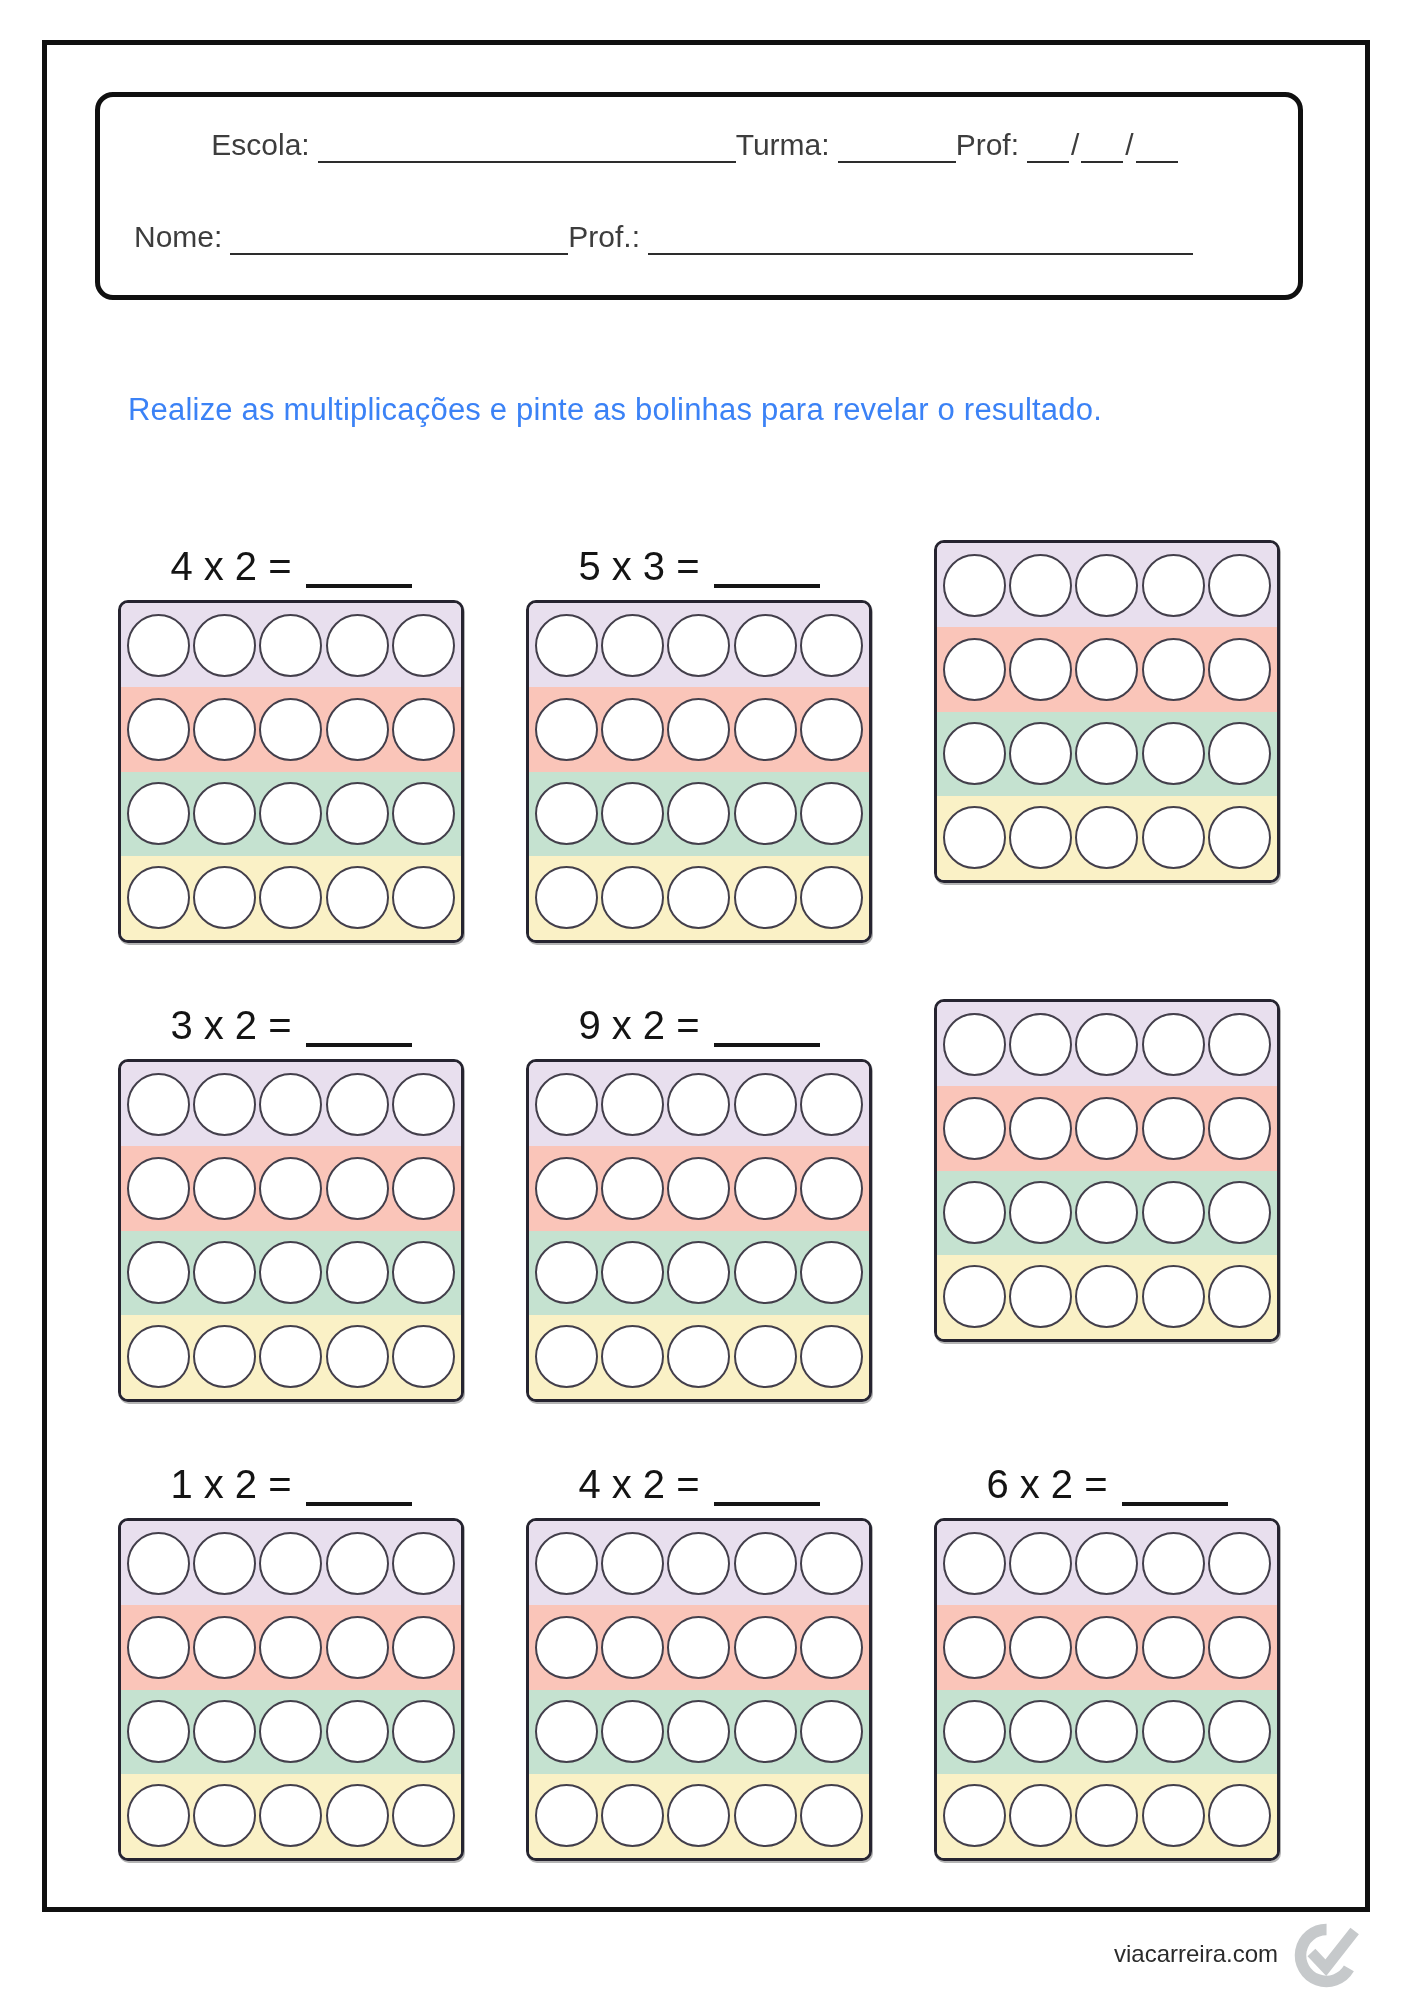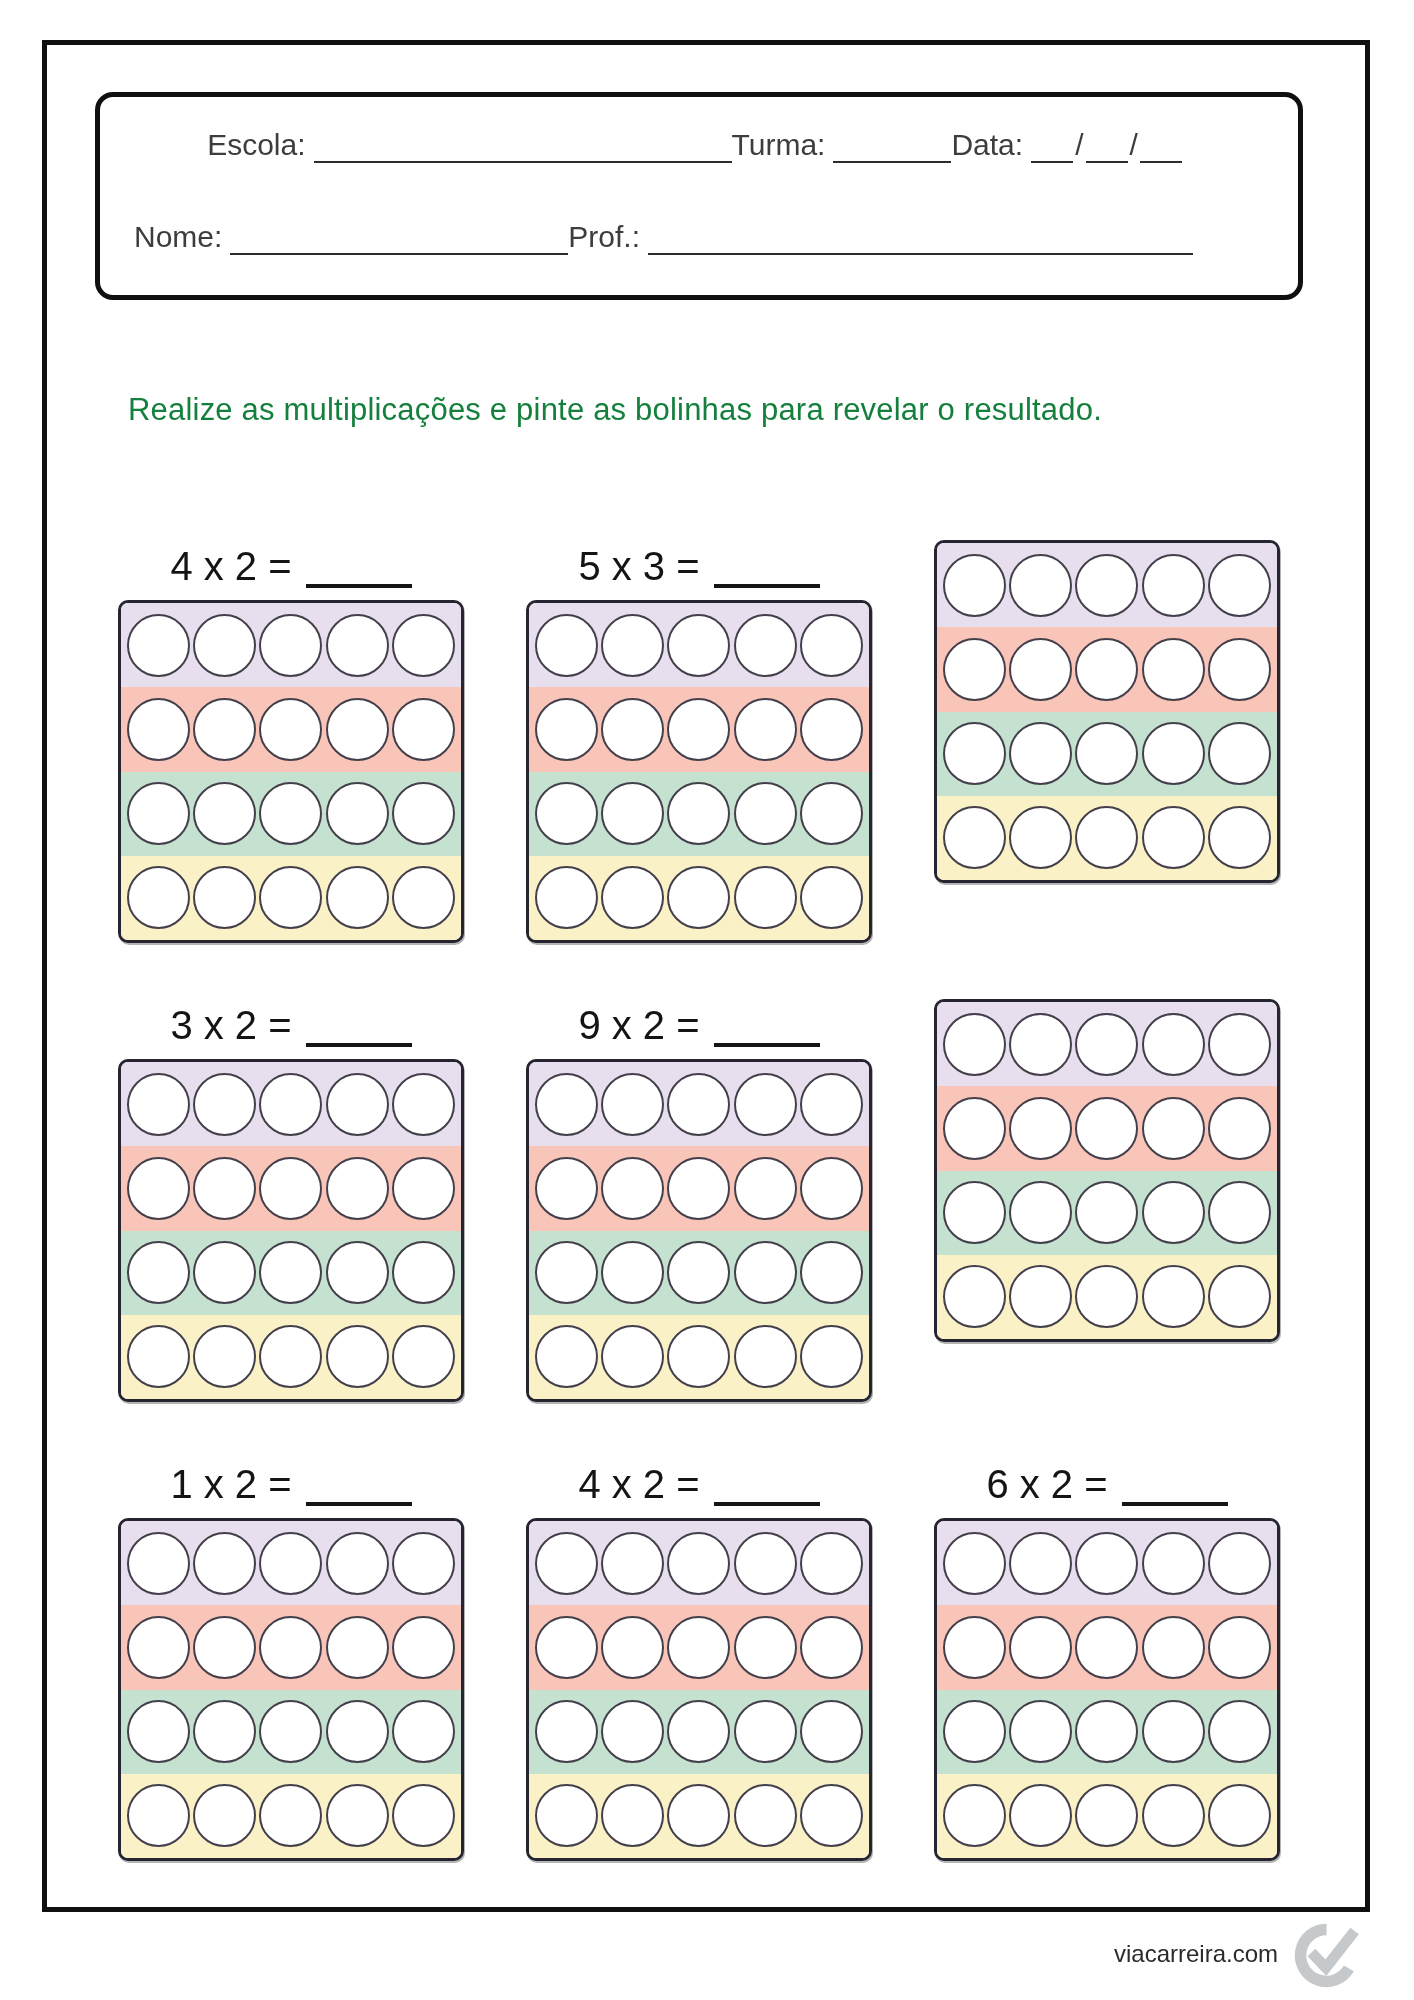--- a/index.html
+++ b/index.html
@@ -26,21 +26,21 @@
   .blank { display:inline-block; height:36px; border-bottom:2px solid #2d2d2d; box-sizing:border-box; }
   .b-escola { width:418px; }
   .b-turma  { width:118px; }
   .b-date   { width:42px; }
   .b-nome   { width:338px; }
   .b-prof   { width:545px; }
   .slash { margin:0 2px; line-height:1.2; }
   
   .instruction {
     position:absolute; left:128px; top:392px; width:1180px;
-    font-size:31px; font-weight:300; color:#15803d; letter-spacing:.2px;
+    font-size:31px; font-weight:300; color:#3b82f6; letter-spacing:.2px;
   }
   
   .exercises {
     position:absolute; left:118px; top:540px;
     display:grid; grid-template-columns:repeat(3,346px);
     column-gap:62px; row-gap:56px;
   }
   .exercise { width:346px; }
   .exercise-label {
     height:48px; margin-bottom:12px;
@@ -81,21 +81,21 @@
     <div class="hline hline1">
       <span class="hgroup">
         <span class="lbl">Escola:</span>
         <span class="blank b-escola"></span>
       </span>
       <span class="hgroup">
         <span class="lbl">Turma:</span>
         <span class="blank b-turma"></span>
       </span>
       <span class="hgroup">
-        <span class="lbl">Data:</span>
+        <span class="lbl">Prof:</span>
         <span class="blank b-date"></span>
         <span class="slash">/</span>
         <span class="blank b-date"></span>
         <span class="slash">/</span>
         <span class="blank b-date"></span>
       </span>
     </div>
     <div class="hline hline2">
       <span class="hgroup">
         <span class="lbl">Nome:</span>

